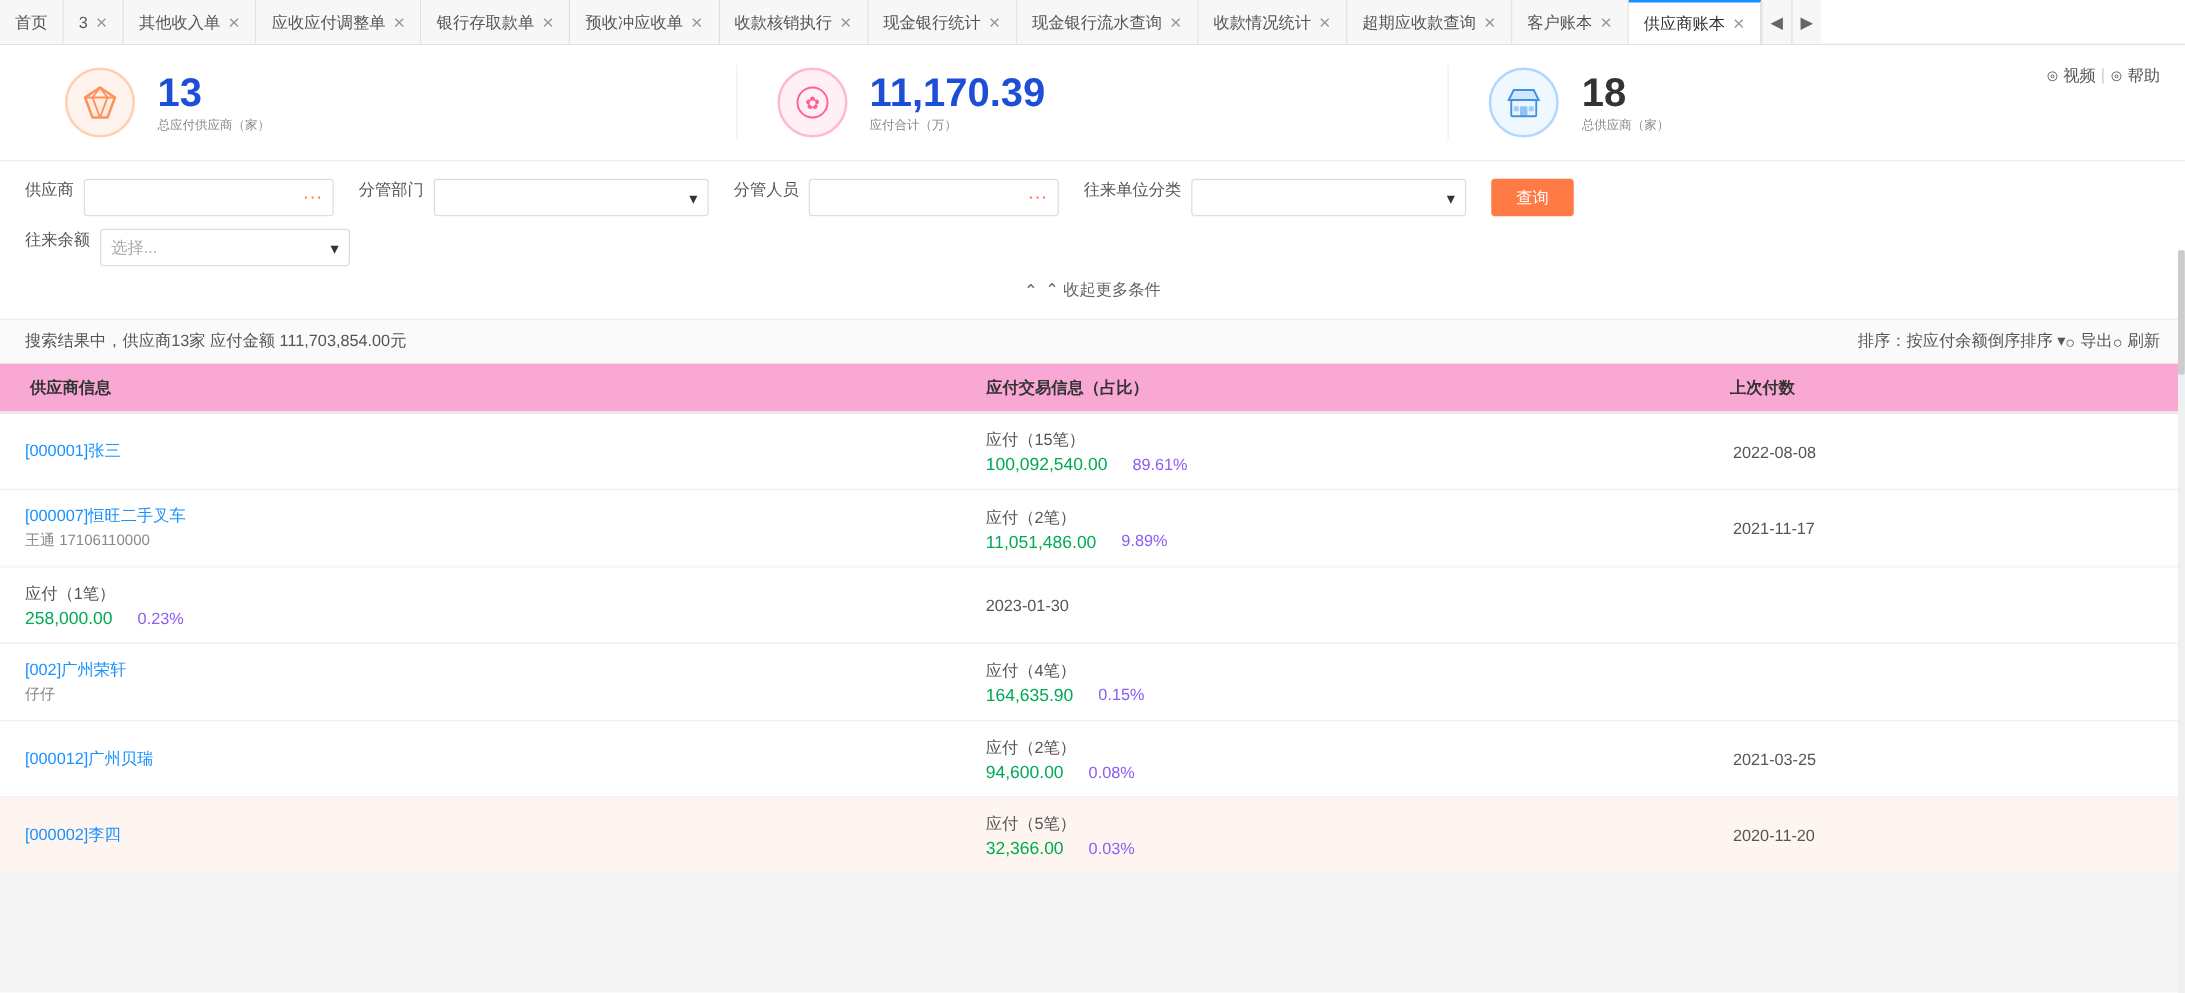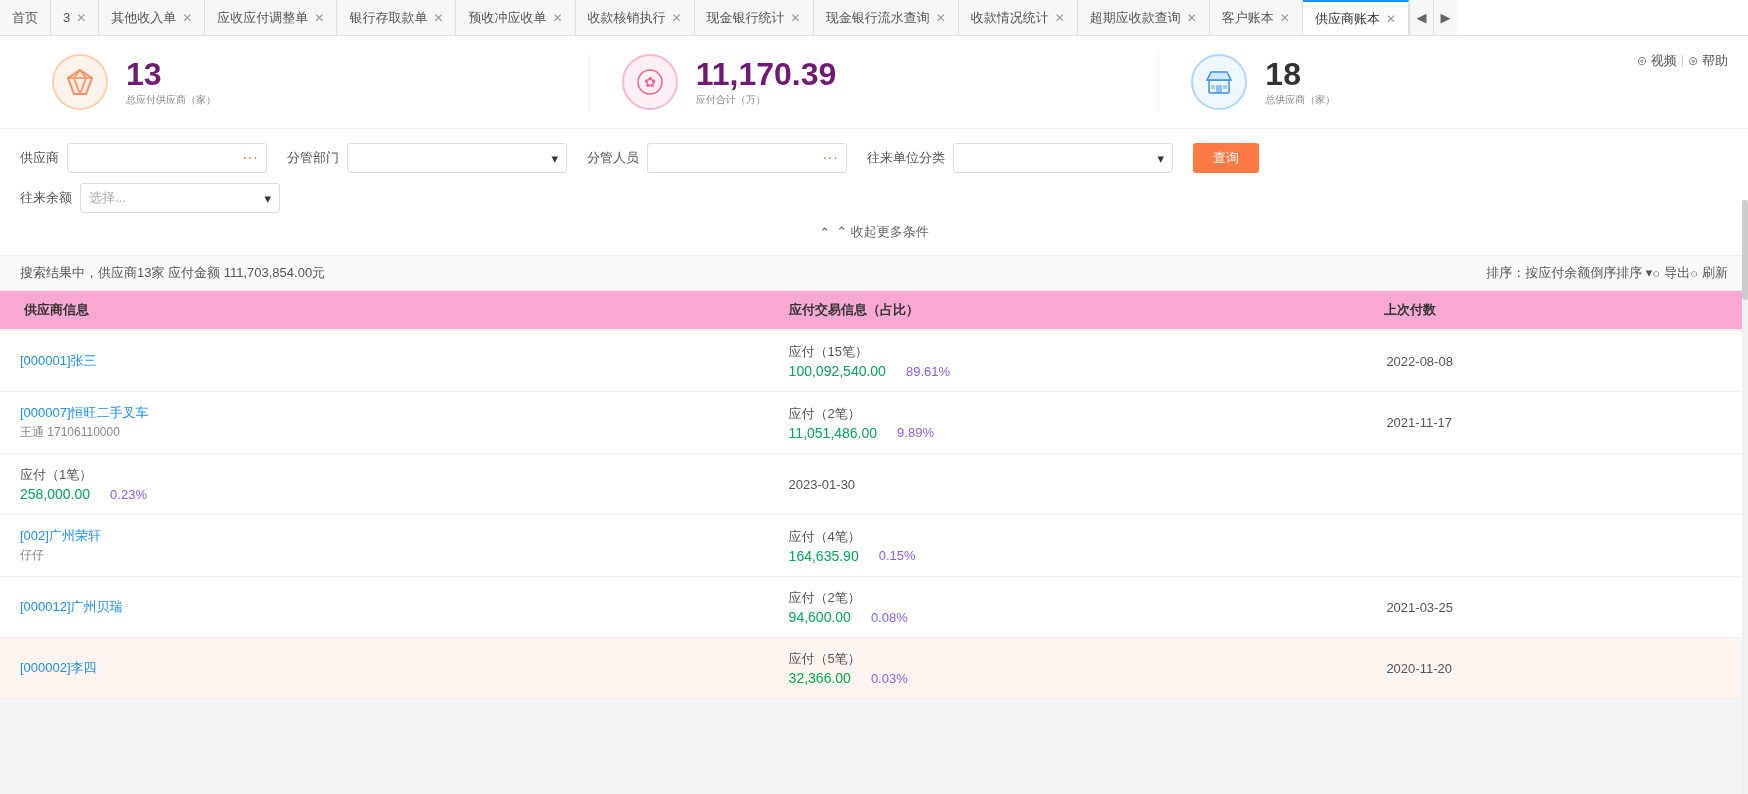--- a/index.html
+++ b/index.html
@@ -71,21 +71,21 @@
       width: 60px;
       height: 60px;
       margin-right: 16px;
       display: flex;
       align-items: center;
       justify-content: center;
     }
     .summary-text .big-num {
       font-size: 32px;
       font-weight: bold;
-      color: #701a75;
+      color: #1d4ed8;
       line-height: 1.1;
     }
     .summary-text .label {
       font-size: 10px;
       color: #888;
       margin-top: 0;
     }
     .top-right-links {
       position: absolute;
       right: 20px;
@@ -108,21 +108,21 @@
       border-bottom: 1px solid #eee;
     }
     .filter-row {
       display: flex;
       align-items: center;
       margin-bottom: 10px;
       gap: 20px;
     }
     .filter-item {
       display: flex;
-      align-items: center;
+      align-items: flex-start;
       gap: 8px;
     }
     .filter-label {
       color: #555;
       white-space: nowrap;
       font-size: 13px;
     }
     .filter-input {
       border: 1px solid #ddd;
       border-radius: 3px;

